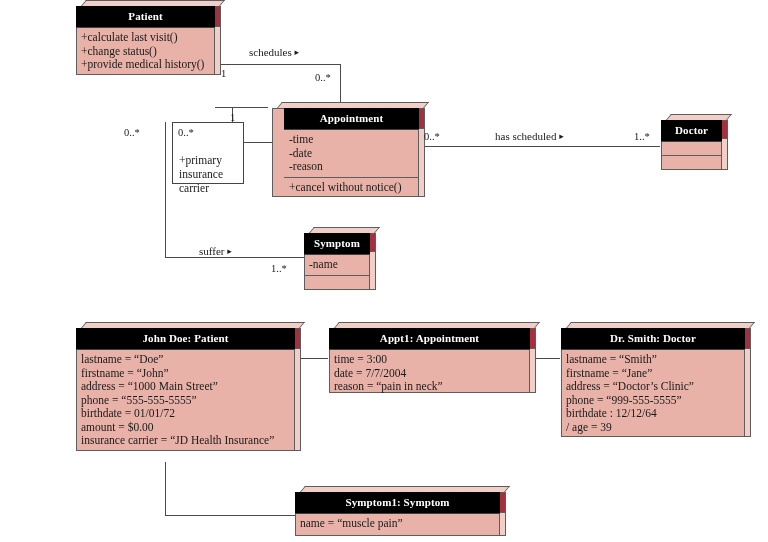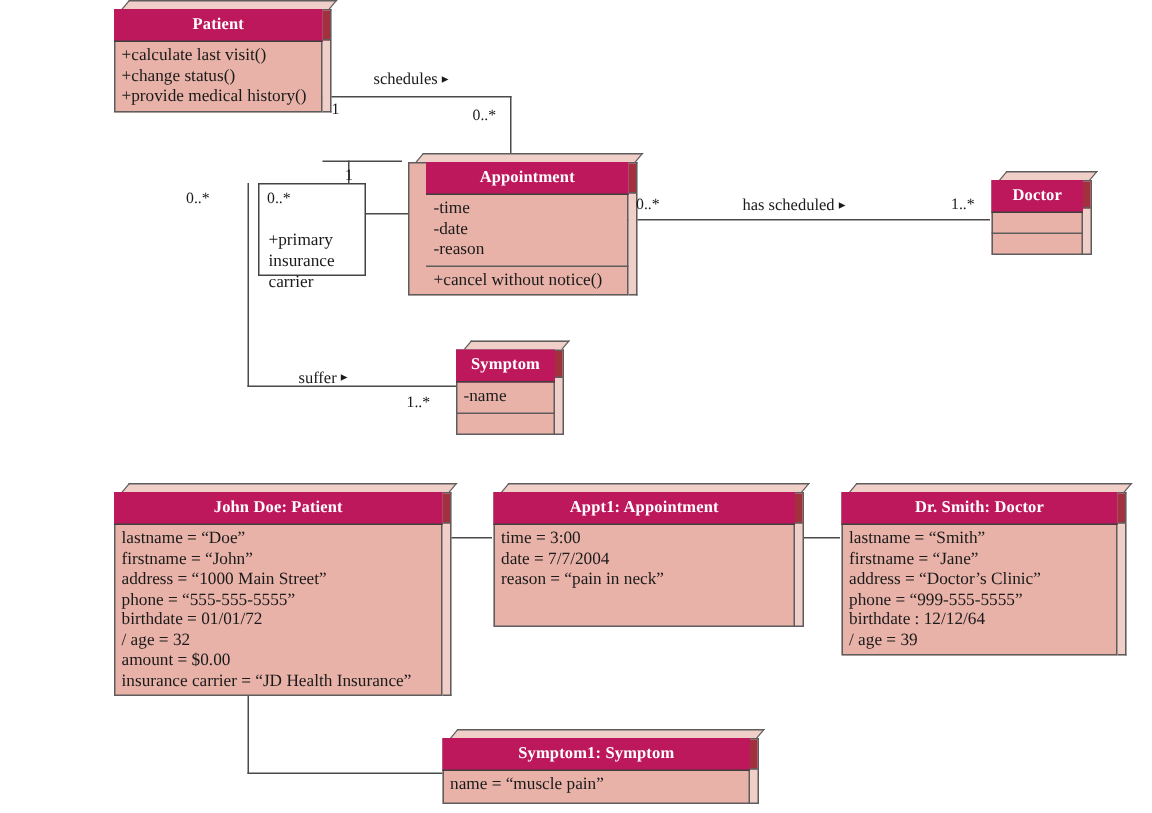--- a/index.html
+++ b/index.html
@@ -31,21 +31,21 @@
   }
   .uml .shadow-r-top{
     position:absolute;top:0;left:0;width:100%;
     background:#a3303f;
     border-bottom:1px solid #5d5d5d;
     box-sizing:border-box;
   }
 
   .hdr{
     position:relative;z-index:3;
-    background:#be185d;
+    background:#000000;
     color:#ffffff;
     font-weight:bold;
     font-size:11px;
     text-align:center;
     line-height:1;
     padding:5px 4px 5px 4px;
     border-bottom:1px solid #3f3f3f;
     box-sizing:border-box;
     letter-spacing:.1px;
   }
@@ -198,34 +198,33 @@
       <div class="shadow-r-top" style="height:20px;"></div>
     </div>
     <div class="face"></div>
     <div class="hdr">John Doe: Patient</div>
     <div class="compart">
       <div class="row">lastname = “Doe”</div>
       <div class="row">firstname = “John”</div>
       <div class="row">address = “1000 Main Street”</div>
       <div class="row">phone = “555-555-5555”</div>
       <div class="row">birthdate = 01/01/72</div>
-      <div class="row">/ age = 32</div>
       <div class="row">amount = $0.00</div>
       <div class="row">insurance carrier = “JD Health Insurance”</div>
     </div>
   </div>
 
   <div class="uml" style="left:329px;top:328px;width:201px;">
     <div class="top"></div>
     <div class="shadow-r">
       <div class="shadow-r-top" style="height:20px;"></div>
     </div>
     <div class="face"></div>
     <div class="hdr">Appt1: Appointment</div>
-    <div class="compart" style="height:68px;">
+    <div class="compart" style="height:43px;">
       <div class="row">time = 3:00</div>
       <div class="row">date = 7/7/2004</div>
       <div class="row">reason = “pain in neck”</div>
     </div>
   </div>
 
   <div class="uml" style="left:561px;top:328px;width:184px;">
     <div class="top"></div>
     <div class="shadow-r">
       <div class="shadow-r-top" style="height:20px;"></div>

